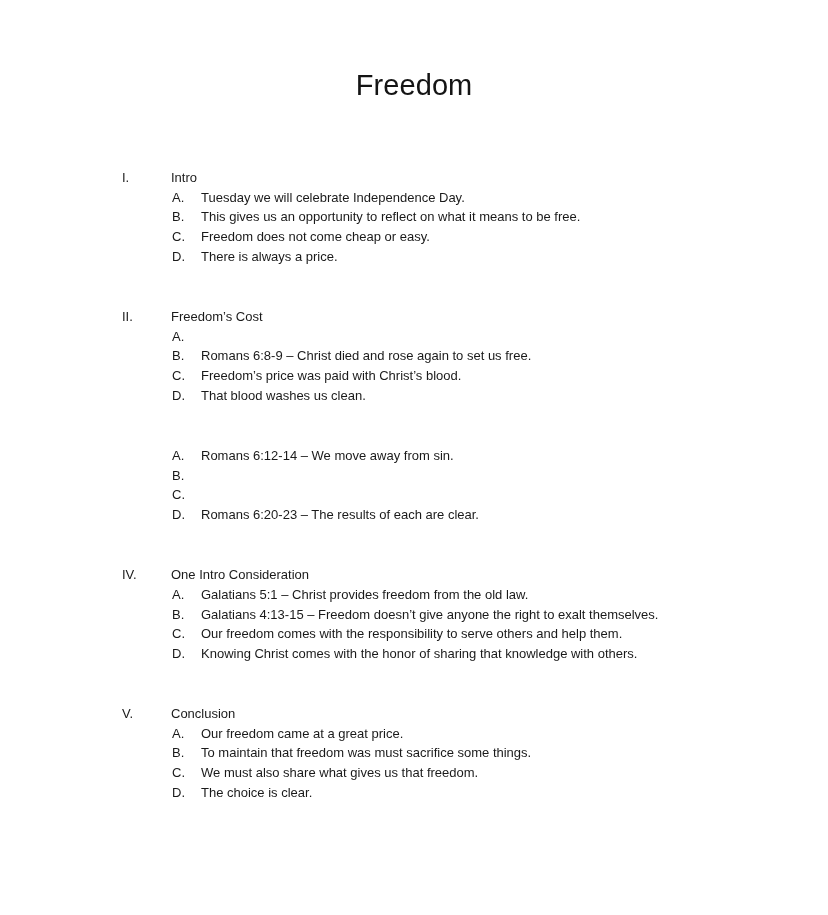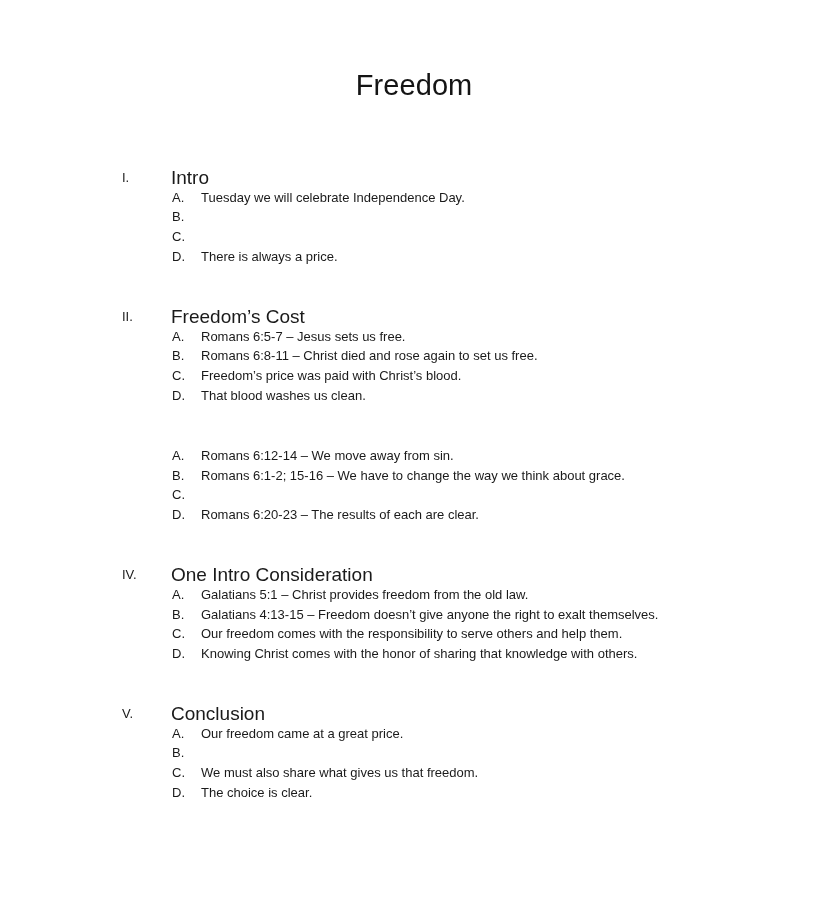--- a/index.html
+++ b/index.html
@@ -66,21 +66,21 @@
     width: 40px;
     font-size: 13px;
     line-height: 19.7px;
     text-align: left;
   }
 
   .section-title {
     position: absolute;
     left: 171px;
     top: 0;
-    font-size: 19px;
+    font-size: 13px;
     line-height: 19.7px;
     white-space: nowrap;
   }
 
   .subitems {
     position: relative;
     margin-top: 0;
   }
 
   .subitem {
@@ -121,63 +121,63 @@
           <span class="numeral">I.</span>
           <span class="section-title">Intro</span>
         </div>
         <div class="subitems">
           <div class="subitem">
             <span class="marker">A.</span>
             <span class="subtext">Tuesday we will celebrate Independence Day.</span>
           </div>
           <div class="subitem">
             <span class="marker">B.</span>
-          </div>
-          <div class="subitem">
-            <span class="marker">C.</span>
+            <span class="subtext">This gives us an opportunity to reflect on what it means to be free.</span>
+          </div>
+          <div class="subitem">
+            <span class="marker">C.</span>
+            <span class="subtext">Freedom does not come cheap or easy.</span>
           </div>
           <div class="subitem">
             <span class="marker">D.</span>
             <span class="subtext">There is always a price.</span>
           </div>
         </div>
       </div>
       <div class="section">
         <div class="section-head">
           <span class="numeral">II.</span>
           <span class="section-title">Freedom’s Cost</span>
         </div>
         <div class="subitems">
           <div class="subitem">
             <span class="marker">A.</span>
-            <span class="subtext">Romans 6:5-7 – Jesus sets us free.</span>
-          </div>
-          <div class="subitem">
-            <span class="marker">B.</span>
-            <span class="subtext">Romans 6:8-11 – Christ died and rose again to set us free.</span>
+          </div>
+          <div class="subitem">
+            <span class="marker">B.</span>
+            <span class="subtext">Romans 6:8-9 – Christ died and rose again to set us free.</span>
           </div>
           <div class="subitem">
             <span class="marker">C.</span>
             <span class="subtext">Freedom’s price was paid with Christ’s blood.</span>
           </div>
           <div class="subitem">
             <span class="marker">D.</span>
             <span class="subtext">That blood washes us clean.</span>
           </div>
         </div>
       </div>
       <div class="section">
         <div class="subitems">
           <div class="subitem">
             <span class="marker">A.</span>
             <span class="subtext">Romans 6:12-14 – We move away from sin.</span>
           </div>
           <div class="subitem">
             <span class="marker">B.</span>
-            <span class="subtext">Romans 6:1-2; 15-16 – We have to change the way we think about grace.</span>
           </div>
           <div class="subitem">
             <span class="marker">C.</span>
           </div>
           <div class="subitem">
             <span class="marker">D.</span>
             <span class="subtext">Romans 6:20-23 – The results of each are clear.</span>
           </div>
         </div>
       </div>
@@ -210,20 +210,21 @@
           <span class="numeral">V.</span>
           <span class="section-title">Conclusion</span>
         </div>
         <div class="subitems">
           <div class="subitem">
             <span class="marker">A.</span>
             <span class="subtext">Our freedom came at a great price.</span>
           </div>
           <div class="subitem">
             <span class="marker">B.</span>
+            <span class="subtext">To maintain that freedom was must sacrifice some things.</span>
           </div>
           <div class="subitem">
             <span class="marker">C.</span>
             <span class="subtext">We must also share what gives us that freedom.</span>
           </div>
           <div class="subitem">
             <span class="marker">D.</span>
             <span class="subtext">The choice is clear.</span>
           </div>
         </div>

